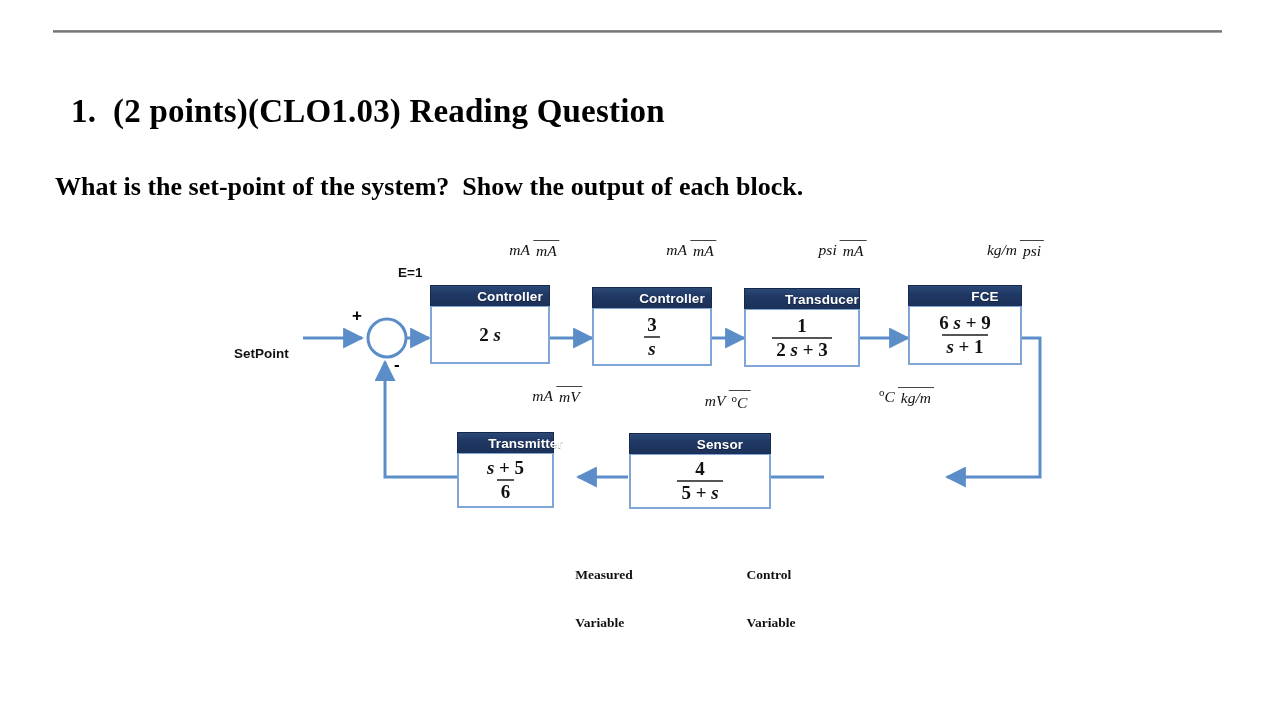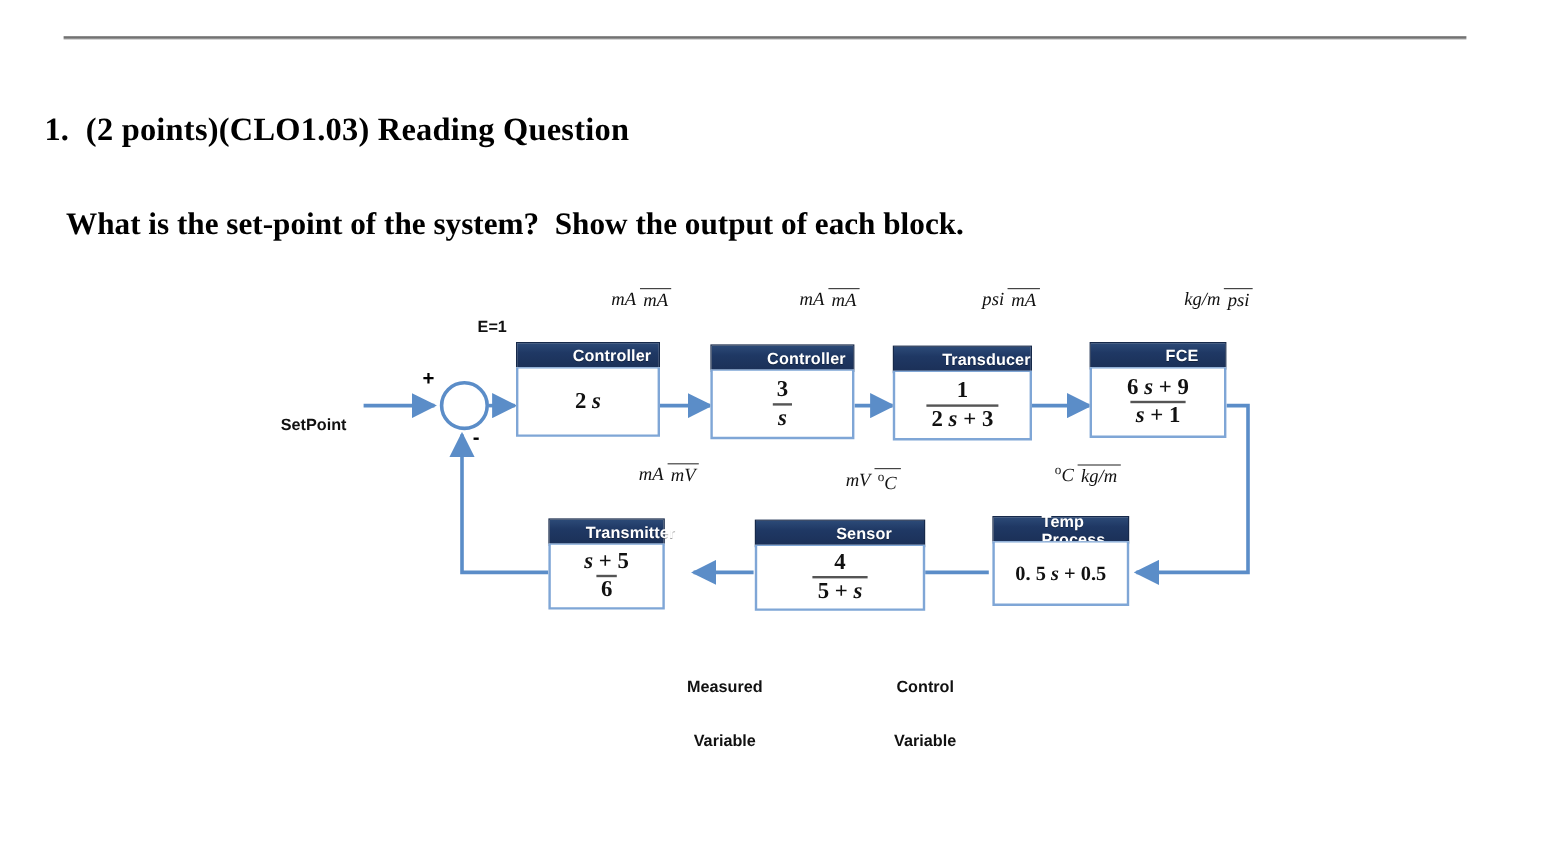--- a/index.html
+++ b/index.html
@@ -11,23 +11,23 @@
   #page{position:absolute;left:0;top:0;width:1284px;height:723px;}
 
   
   .top-rule{
     position:absolute;left:53px;top:30px;width:1169px;height:3px;
     background:linear-gradient(to bottom,#9a9a9a 0%,#6f6f6f 45%,#bdbdbd 100%);
   }
 
   
   .q-title{
-    position:absolute;left:37px;top:93px;
-    font-family:"Liberation Serif",serif;
-    font-weight:700;font-size:27px;letter-spacing:.2px;color:#000;
+    position:absolute;left:71px;top:93px;
+    font-family:"Liberation Serif",serif;
+    font-weight:700;font-size:33px;letter-spacing:.2px;color:#000;
     white-space:pre;
   }
   .q-body{
     position:absolute;left:55px;top:172px;
     font-family:"Liberation Serif",serif;
     font-weight:700;font-size:26px;color:#000;white-space:pre;
   }
 
   
   #diagram{position:absolute;left:0;top:0;width:1284px;height:723px;}
@@ -73,21 +73,21 @@
   }
   .unit .u-num{padding:0 3px 1px 3px;}
   .unit .u-den{padding:1px 3px 0 3px;border-top:1.5px solid #444;}
   .unit .sup{font-size:11px;vertical-align:super;font-style:normal;}
 
   
   .lbl{
     position:absolute;font-family:"Liberation Sans",sans-serif;
     font-weight:700;font-size:13.5px;color:#111;white-space:pre;margin-top:16px;
   }
-  .lbl.center{transform:translateX(-50%);text-align:center;}
+  .lbl.center{transform:translateX(-50%);font-family:Liberation Serif, serif;}
   .sign{
     position:absolute;font-family:"Liberation Sans",sans-serif;
     font-weight:700;font-size:17px;color:#000;
   }
 </style>
 </head>
 <body>
 
 <div id="page">
 
@@ -212,28 +212,20 @@
       <div class="body">
         <div class="expr">
           <span class="frac">
             <span class="num">6 <i>s</i> + 9</span>
             <span class="den"><i>s</i> + 1</span>
           </span>
         </div>
       </div>
     </div>
 
-    <div class="blk" style="left:827px;top:430px;width:114px;height:75px;">
-      <div class="hdr">Temp Process</div>
-      <div class="body">
-        <div class="expr" style="font-size:17px;">
-          <span>0. 5 <i>s</i> + 0.5</span>
-        </div>
-      </div>
-    </div>
 
     <div class="blk" style="left:629px;top:433px;width:142px;height:76px;">
       <div class="hdr">Sensor</div>
       <div class="body">
         <div class="expr">
           <span class="frac">
             <span class="num">4</span>
             <span class="den">5 + <i>s</i></span>
           </span>
         </div>

